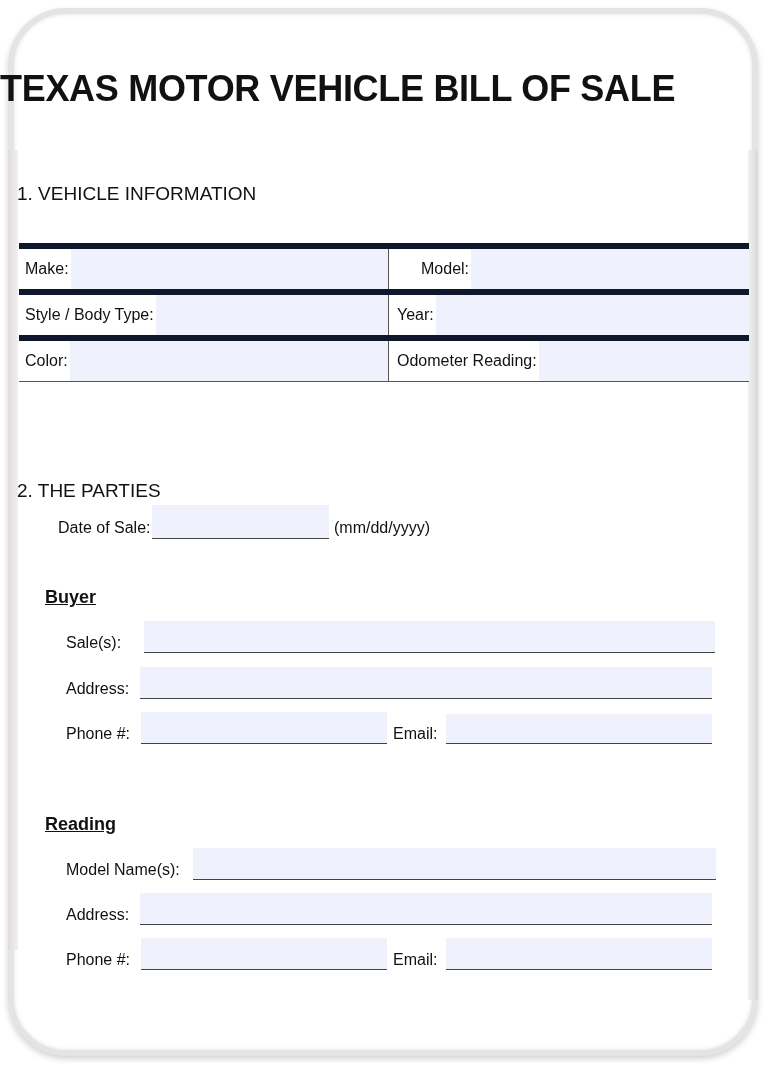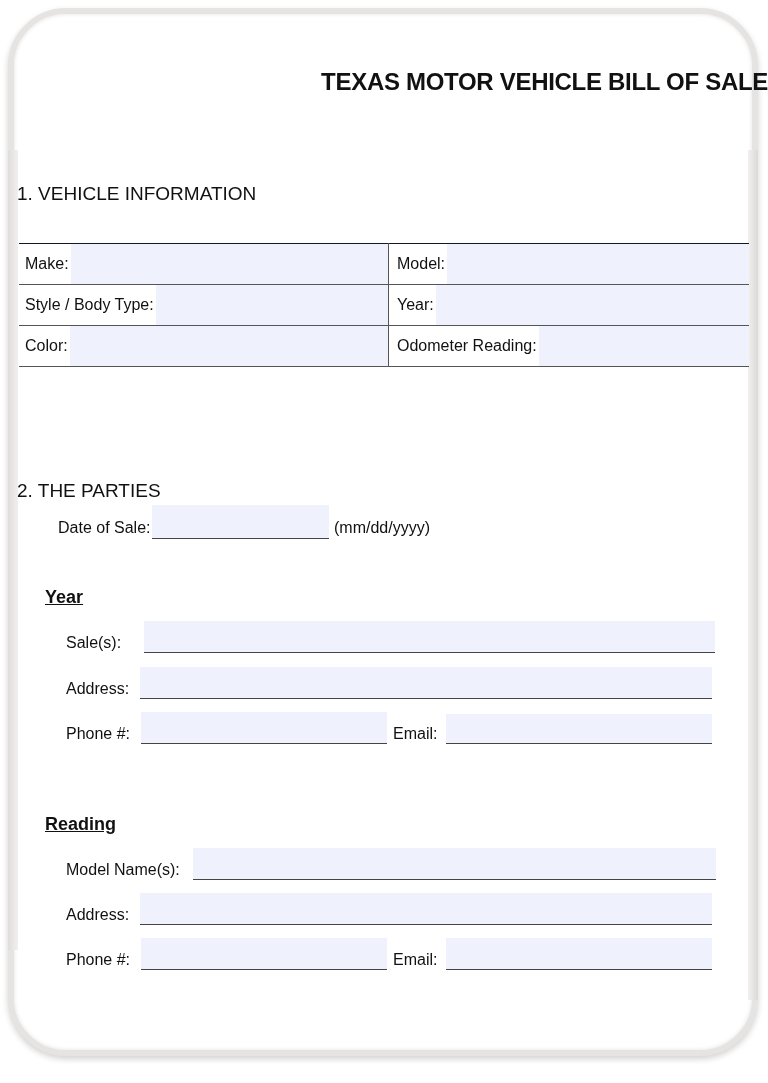--- a/index.html
+++ b/index.html
@@ -7,24 +7,24 @@
     .frame {
       position:absolute; left:8px; top:8px; width:750px; height:1048px;
       border-radius:58px;
       border:6px solid #e6e4e2;
       box-shadow: inset 0 0 4px rgba(0,0,0,0.12), 0 3px 6px rgba(0,0,0,0.18);
       box-sizing:border-box;
       background:#fff;
     }
     .left-bar { position:absolute; left:8px; top:150px; width:10px; height:800px; background:linear-gradient(90deg,#e0dcdb,#f2f0ef); }
     .right-bar { position:absolute; left:748px; top:150px; width:10px; height:850px; background:linear-gradient(90deg,#f2f0ef,#dcd8d6); }
-    .title { position:absolute; left:0; width:768px; top:68px; text-align:right; font-weight:bold; font-size:24px; letter-spacing:-0.3px; }
+    .title { position:absolute; left:0; width:768px; top:68px; text-align:left; font-weight:bold; font-size:36px; letter-spacing:-0.3px; }
     .section-heading { position:absolute; left:17px; font-weight:normal; font-size:19px; }
     table.veh { position:absolute; left:19px; top:243px; width:730px; border-collapse:collapse; font-size:16px; }
-    table.veh td { border-top:1px solid #0f172a; border-bottom:1px solid #555; height:40px; padding:0; position:relative; }
+    table.veh td { border-top:6px solid #0f172a; border-bottom:1px solid #555; height:40px; padding:0; position:relative; }
     table.veh td.divider { border-right:1px solid #555; }
     .cell { display:flex; align-items:center; height:40px; }
     .cell .lbl { padding-left:6px; padding-right:2px; white-space:nowrap; background:#fff; }
     .cell .fill { flex:1; height:40px; background:#eff2fd; }
     .row-text { position:absolute; font-size:16px; white-space:nowrap; }
     .sub { position:absolute; font-weight:bold; font-size:18px; text-decoration:underline; }
     .field { position:absolute; background:#eff2fd; border-bottom:1.5px solid #444; height:30px; box-sizing:border-box; }
   </style>
 </head>
 <body>
@@ -41,21 +41,21 @@
   <tbody>
       <tr>
     <td class="divider" style="width:369px;">
       <div class="cell">
             <span class="lbl">Make:</span>
             <span class="fill"></span>
           </div>
     </td>
     <td>
       <div class="cell">
-            <span class="lbl" style="padding-left:8px;">Model:</span>
+            <span class="lbl" style="padding-left:8px;margin-left:24px;">Model:</span>
             <span class="fill"></span>
           </div>
     </td>
   </tr>
   <tr>
     <td class="divider">
       <div class="cell">
             <span class="lbl">Style / Body Type:</span>
             <span class="fill"></span>
           </div>
@@ -83,21 +83,21 @@
   </tr>
 </tbody>
   </table>
 
 <div class="section-heading" style="top:451px;margin-top:29px;">2.  THE PARTIES</div>
 
 <div class="row-text" style="left:45px; top:519px;margin-left:13px;">Date of Sale:</div>
 <div class="field" style="left:152px; top:505px; width:177px; height:34px;"></div>
 <div class="row-text" style="left:334px; top:519px;">(mm/dd/yyyy)</div>
 
-<div class="sub" style="left:45px; top:587px;">Year</div>
+<div class="sub" style="left:45px; top:587px;">Buyer</div>
 <div class="row-text" style="left:66px; top:634px;">Sale(s):</div>
 <div class="field" style="left:144px; top:621px; width:571px; height:32px;"></div>
 <div class="row-text" style="left:66px; top:680px;">Address:</div>
 <div class="field" style="left:140px; top:667px; width:572px; height:32px;"></div>
 <div class="row-text" style="left:66px; top:725px;">Phone #:</div>
 <div class="field" style="left:141px; top:712px; width:246px; height:32px;"></div>
 <div class="row-text" style="left:393px; top:725px;">Email:</div>
 <div class="field" style="left:446px; top:714px; width:266px; height:30px;"></div>
 
 <div class="sub" style="left:45px; top:814px;">Reading</div>

